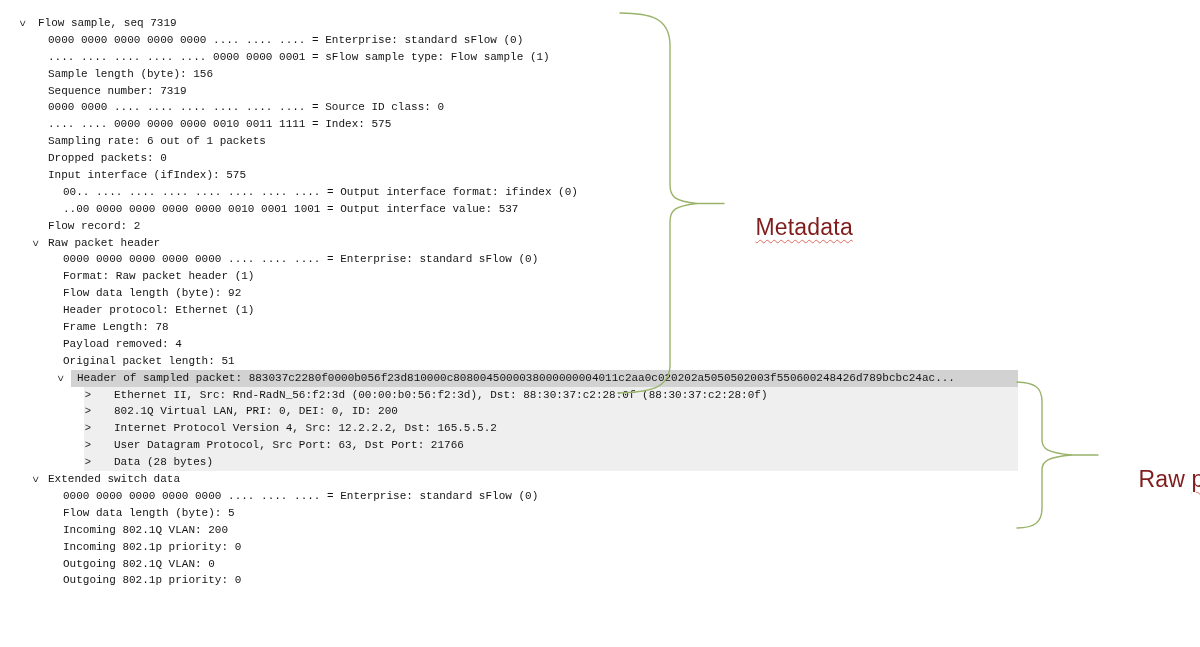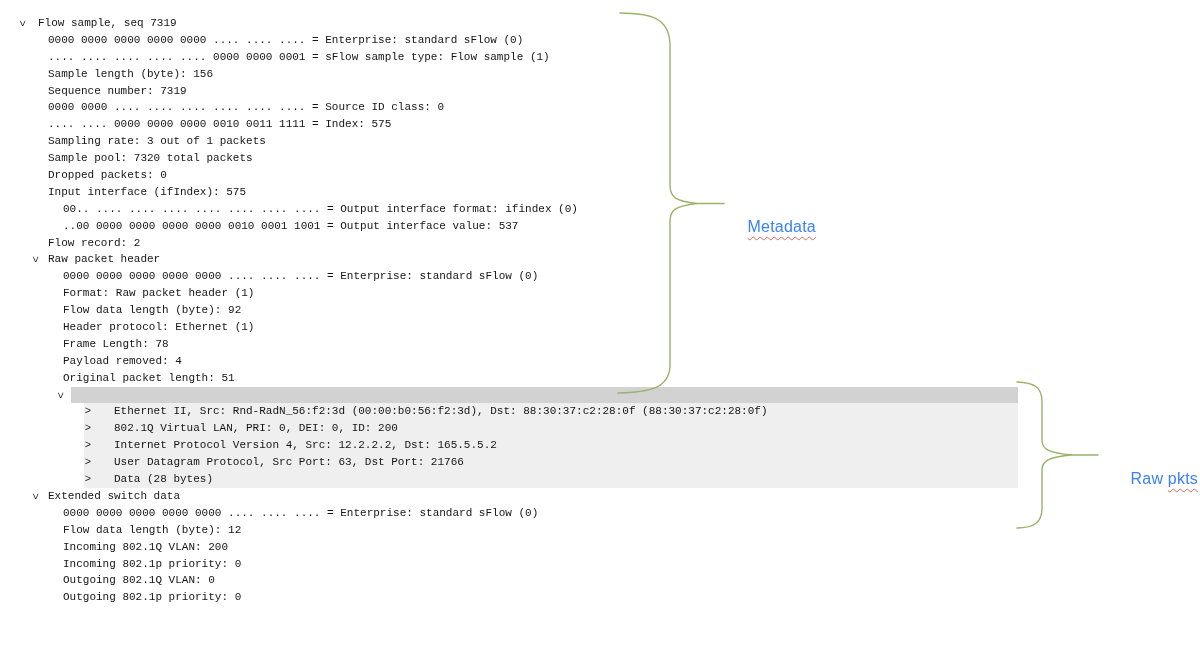--- a/index.html
+++ b/index.html
@@ -38,21 +38,21 @@
   .l1 .caret{left:31px}   .l1 .txt{margin-left:48px}
   .l2 .txt{margin-left:63px}
   .l2h .caret{left:56px}  .l2h .txt{margin-left:77px}
   .l3 .caret{left:84px}   .l3 .txt{margin-left:114px}
 
   
   .overlay{position:absolute;left:0;top:0;z-index:5;pointer-events:none;}
   .brace{fill:none;stroke:var(--brace,#9ab36a);stroke-width:1.4;stroke-linecap:round;}
   .ann-label{
     position:absolute;z-index:6;
-    font-size:16px;line-height:24px;color:#3b82f6;
+    font-size:23px;line-height:24px;color:#7f1d1d;
     white-space:pre;letter-spacing:0.2px;
   }
   .squiggle{
     text-decoration-line:underline;
     text-decoration-style:wavy;
     text-decoration-color:var(--squiggle,#e06a60);
     text-decoration-thickness:1px;
     text-underline-offset:4px;
   }
   #metadata-label{left:729px;top:191px;}
@@ -64,44 +64,43 @@
 <div class="stage">
 
   <div class="tree">
       <div class="row l0"><span class="caret expanded">&gt;</span><span class="txt">Flow sample, seq 7319</span></div>
       <div class="row l1"><span class="txt">0000 0000 0000 0000 0000 .... .... .... = Enterprise: standard sFlow (0)</span></div>
       <div class="row l1"><span class="txt">.... .... .... .... .... 0000 0000 0001 = sFlow sample type: Flow sample (1)</span></div>
       <div class="row l1"><span class="txt">Sample length (byte): 156</span></div>
       <div class="row l1"><span class="txt">Sequence number: 7319</span></div>
       <div class="row l1"><span class="txt">0000 0000 .... .... .... .... .... .... = Source ID class: 0</span></div>
       <div class="row l1"><span class="txt">.... .... 0000 0000 0000 0010 0011 1111 = Index: 575</span></div>
-      <div class="row l1"><span class="txt">Sampling rate: 3 out of 1 packets</span></div>
-      <div class="row l1"><span class="txt">Sample pool: 7320 total packets</span></div>
+      <div class="row l1"><span class="txt">Sampling rate: 6 out of 1 packets</span></div>
       <div class="row l1"><span class="txt">Dropped packets: 0</span></div>
       <div class="row l1"><span class="txt">Input interface (ifIndex): 575</span></div>
       <div class="row l2"><span class="txt">00.. .... .... .... .... .... .... .... = Output interface format: ifindex (0)</span></div>
       <div class="row l2"><span class="txt">..00 0000 0000 0000 0000 0010 0001 1001 = Output interface value: 537</span></div>
       <div class="row l1"><span class="txt">Flow record: 2</span></div>
       <div class="row l1"><span class="caret expanded">&gt;</span><span class="txt">Raw packet header</span></div>
       <div class="row l2"><span class="txt">0000 0000 0000 0000 0000 .... .... .... = Enterprise: standard sFlow (0)</span></div>
       <div class="row l2"><span class="txt">Format: Raw packet header (1)</span></div>
       <div class="row l2"><span class="txt">Flow data length (byte): 92</span></div>
       <div class="row l2"><span class="txt">Header protocol: Ethernet (1)</span></div>
       <div class="row l2"><span class="txt">Frame Length: 78</span></div>
       <div class="row l2"><span class="txt">Payload removed: 4</span></div>
       <div class="row l2"><span class="txt">Original packet length: 51</span></div>
-      <div class="row l2h"><div class="row-bg selected"></div><span class="caret expanded">&gt;</span></div>
+      <div class="row l2h"><div class="row-bg selected"></div><span class="caret expanded">&gt;</span><span class="txt">Header of sampled packet: 883037c2280f0000b056f23d810000c8080045000038000000004011c2aa0c020202a5050502003f550600248426d789bcbc24ac...</span></div>
       <div class="row l3"><div class="row-bg group"></div><span class="caret collapsed">&gt;</span><span class="txt">Ethernet II, Src: Rnd-RadN_56:f2:3d (00:00:b0:56:f2:3d), Dst: 88:30:37:c2:28:0f (88:30:37:c2:28:0f)</span></div>
       <div class="row l3"><div class="row-bg group"></div><span class="caret collapsed">&gt;</span><span class="txt">802.1Q Virtual LAN, PRI: 0, DEI: 0, ID: 200</span></div>
       <div class="row l3"><div class="row-bg group"></div><span class="caret collapsed">&gt;</span><span class="txt">Internet Protocol Version 4, Src: 12.2.2.2, Dst: 165.5.5.2</span></div>
       <div class="row l3"><div class="row-bg group"></div><span class="caret collapsed">&gt;</span><span class="txt">User Datagram Protocol, Src Port: 63, Dst Port: 21766</span></div>
       <div class="row l3"><div class="row-bg group"></div><span class="caret collapsed">&gt;</span><span class="txt">Data (28 bytes)</span></div>
       <div class="row l1"><span class="caret expanded">&gt;</span><span class="txt">Extended switch data</span></div>
       <div class="row l2"><span class="txt">0000 0000 0000 0000 0000 .... .... .... = Enterprise: standard sFlow (0)</span></div>
-      <div class="row l2"><span class="txt">Flow data length (byte): 12</span></div>
+      <div class="row l2"><span class="txt">Flow data length (byte): 5</span></div>
       <div class="row l2"><span class="txt">Incoming 802.1Q VLAN: 200</span></div>
       <div class="row l2"><span class="txt">Incoming 802.1p priority: 0</span></div>
       <div class="row l2"><span class="txt">Outgoing 802.1Q VLAN: 0</span></div>
       <div class="row l2"><span class="txt">Outgoing 802.1p priority: 0</span></div>
     </div>
 
   <svg class="overlay" width="1200" height="647" viewBox="0 0 1200 647">
     <path class="brace" d="M 620 13 C 650 13.5 669 17 670 44 L 670 185 C 670 197 675 201 697 203.5 C 675 206 670 210 670 222 L 670 366 C 669 389 648 392.5 618 393"></path>
     <path class="brace" d="M 697 203.5 L 724 203.5"></path>
     <path class="brace" d="M 1017 382 C 1034 382.5 1042 387 1042 402 L 1042 440 C 1042 449 1048 453 1072 455 C 1048 457 1042 461 1042 470 L 1042 508 C 1042 523 1034 527.5 1017 528"></path>

